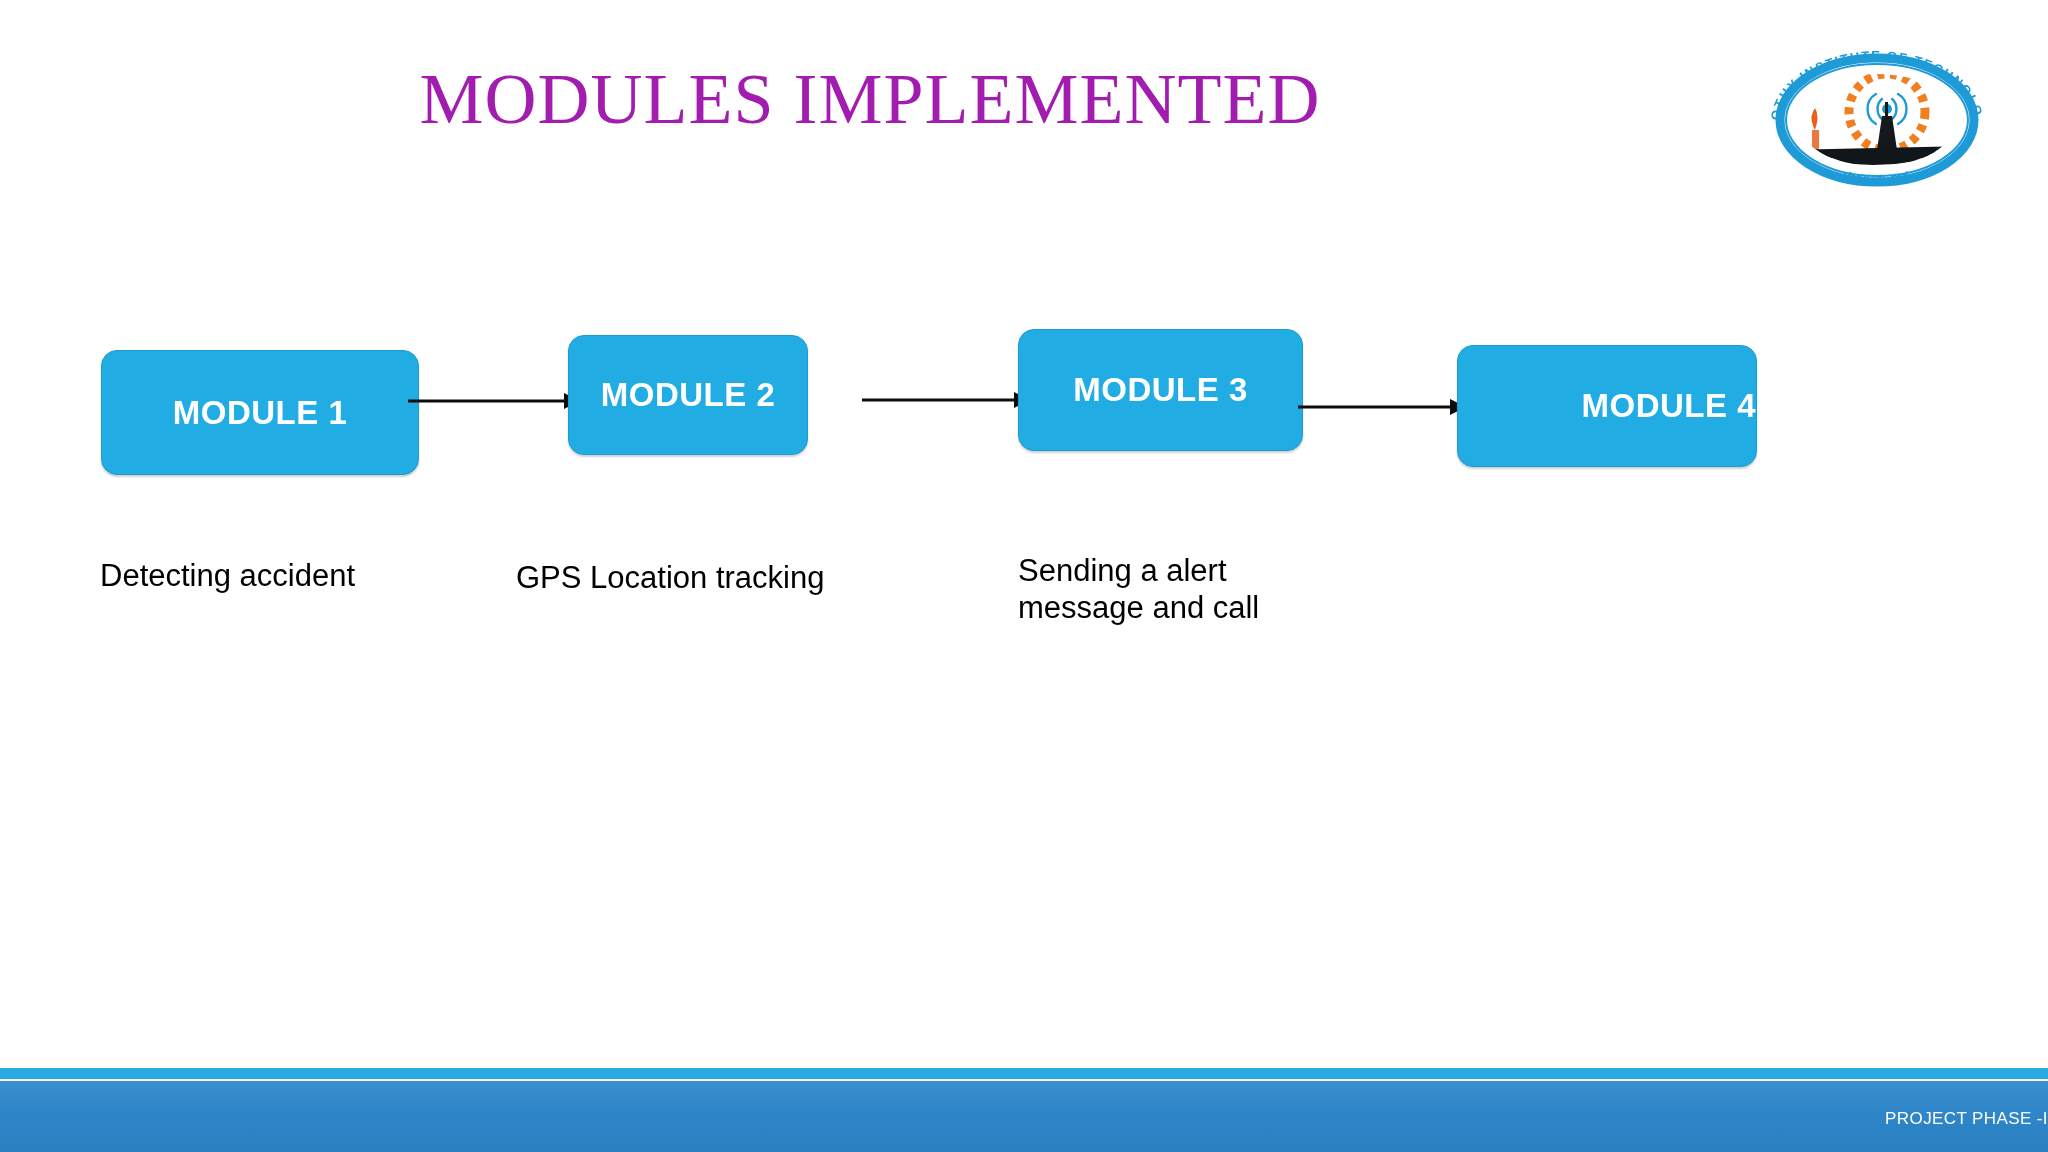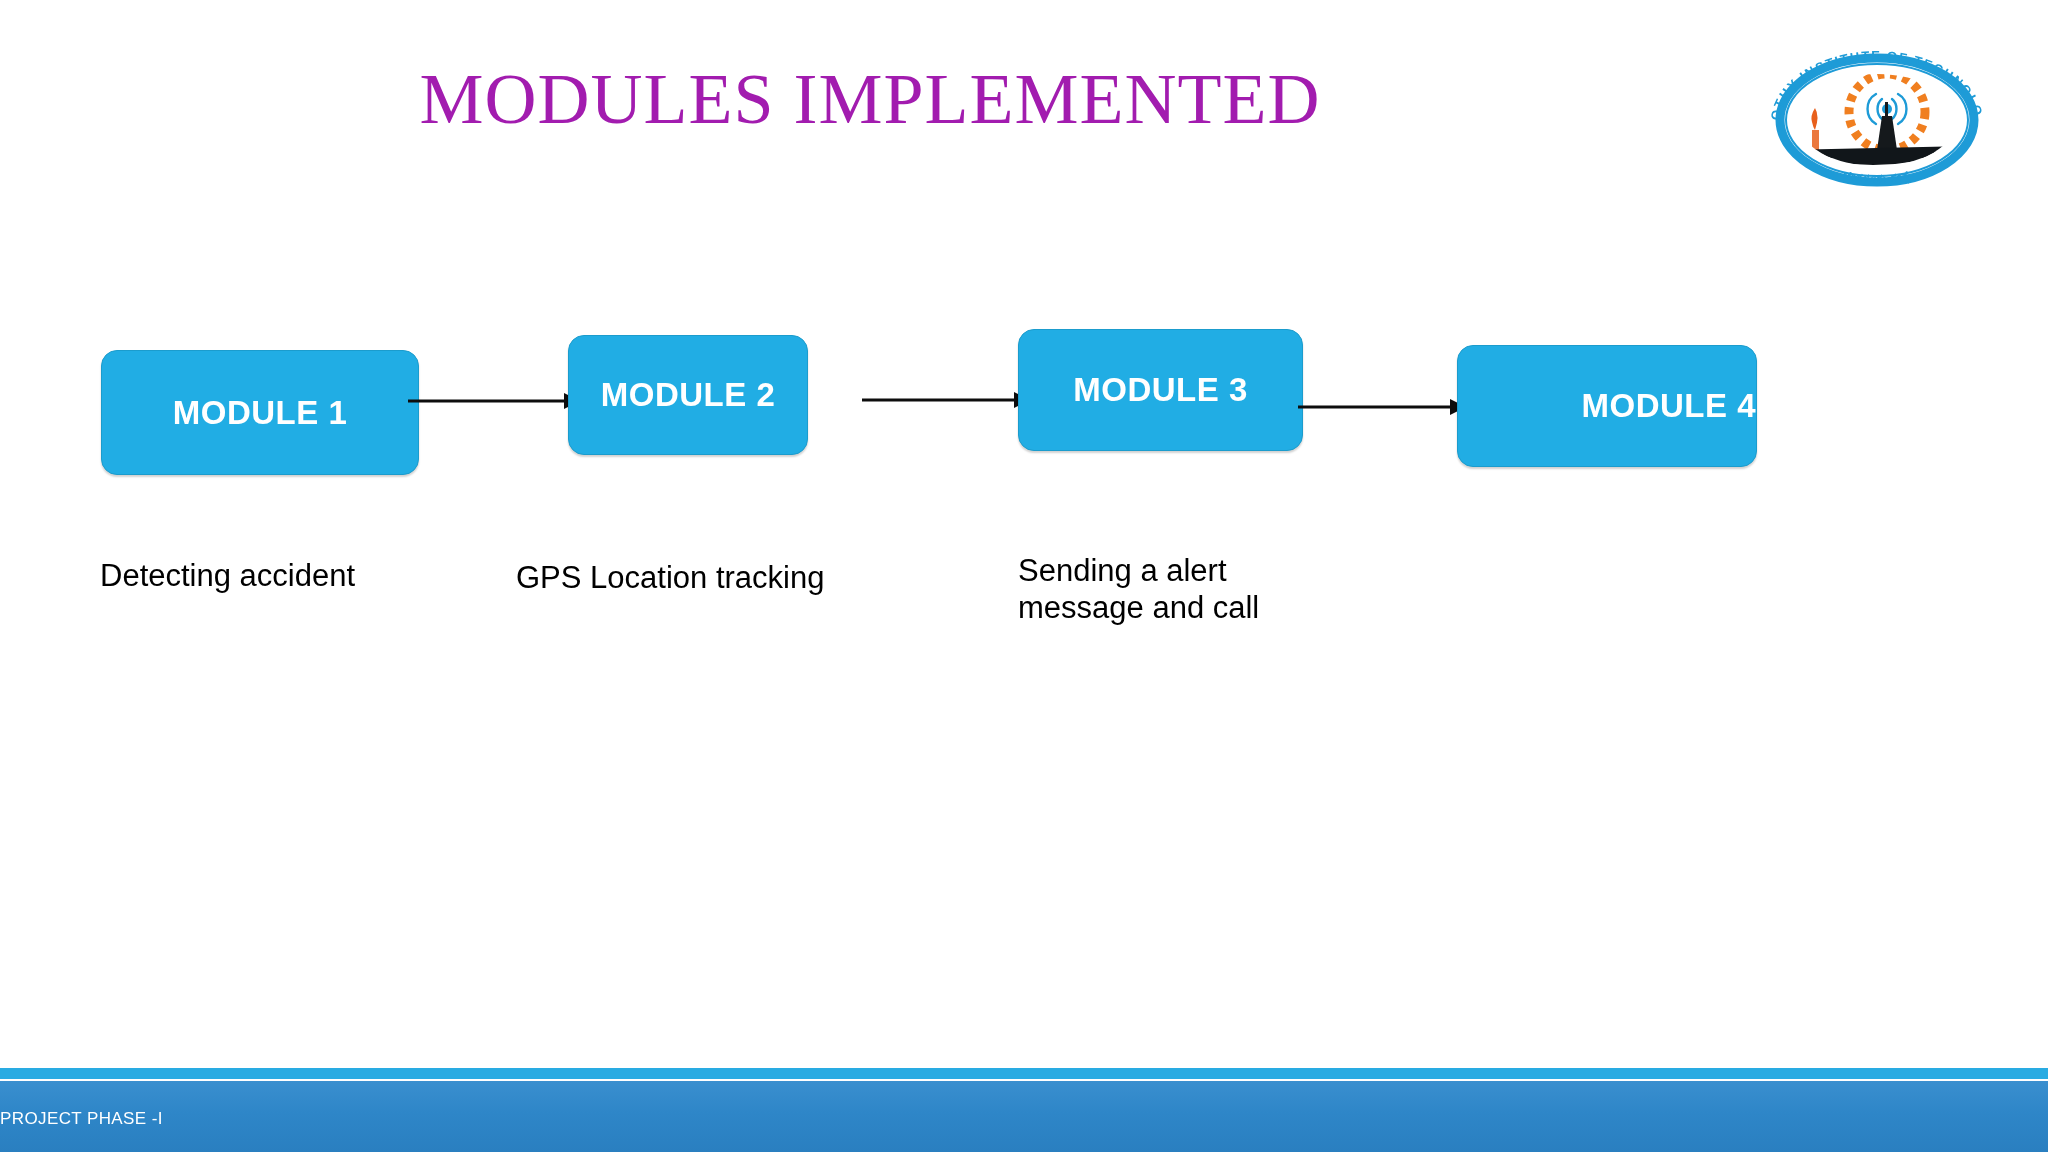--- a/index.html
+++ b/index.html
@@ -101,21 +101,21 @@
   #footer-bar {
     position: absolute;
     left: 0;
     top: 1081px;
     width: 2048px;
     height: 71px;
     background: #2e86c8;
     background-image: linear-gradient(180deg, #3a8fcf 0%, #2e86c8 45%, #2a7fc0 100%);
     display: flex;
     align-items: center;
-    justify-content: flex-start;
+    justify-content: flex-end;
   }
   #footer-text {
     color: #ffffff;
     font-size: 17px;
     letter-spacing: 0.4px;
     margin-top: 4px;
   }
 </style>
 </head>
 <body>

